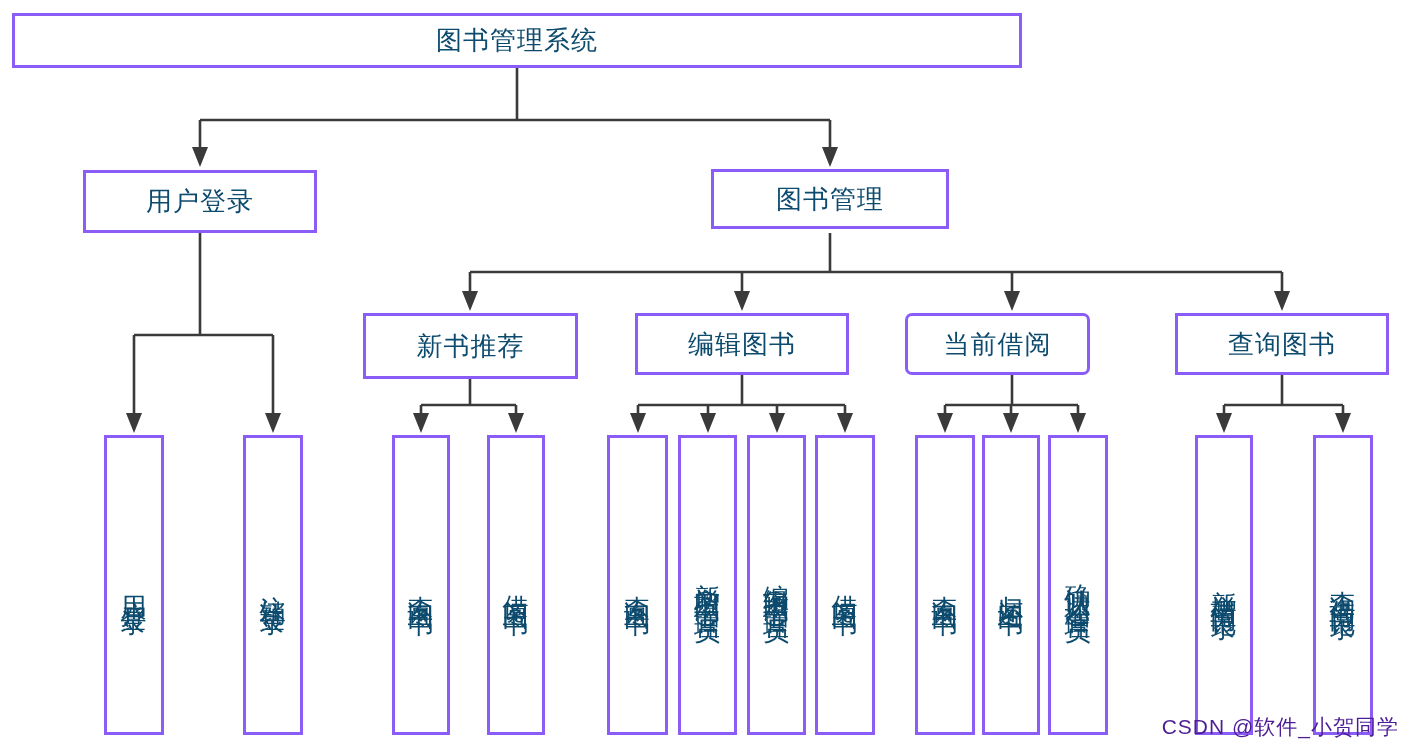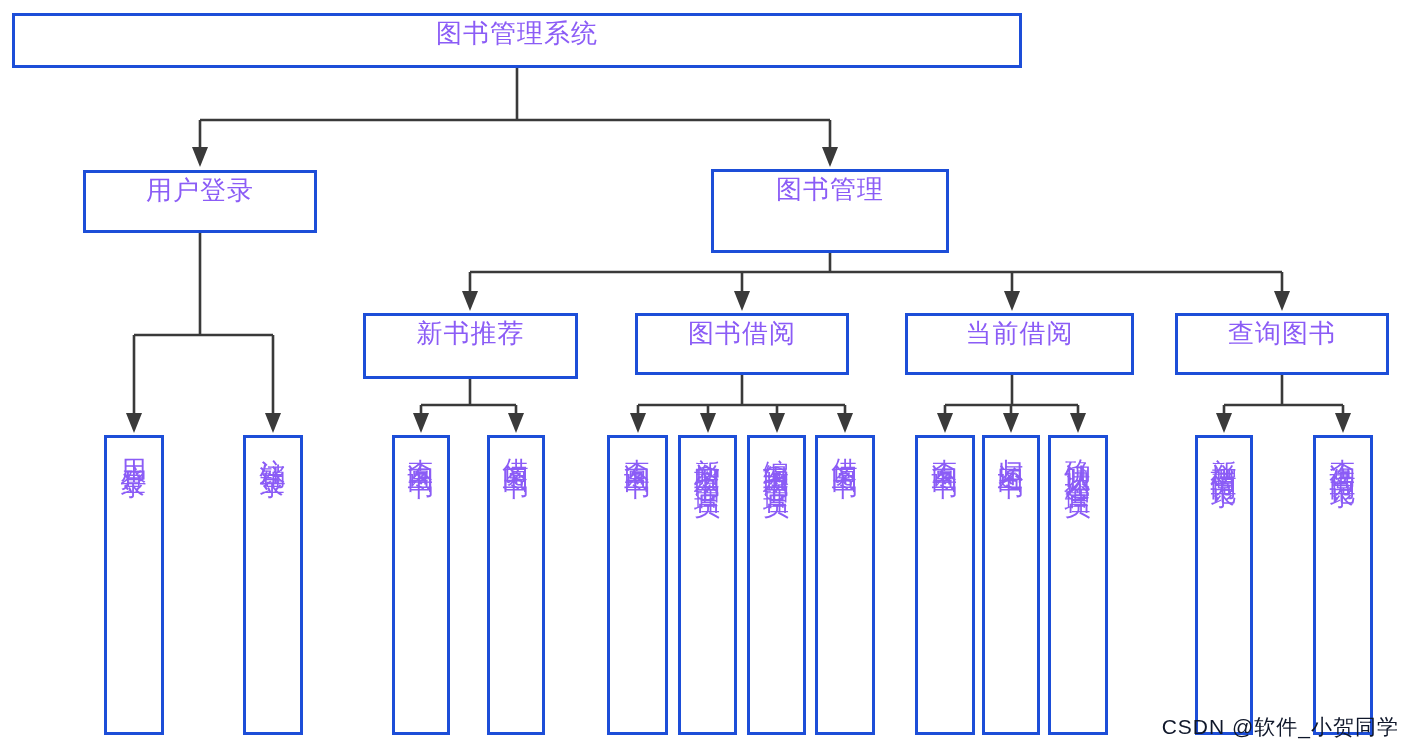--- a/index.html
+++ b/index.html
@@ -12,25 +12,26 @@
     overflow: hidden;
   }
   .connectors {
     position: absolute;
     left: 0; top: 0;
     width: 1405px; height: 747px;
   }
   .node {
     position: absolute;
     background: #ffffff;
-    border: 3px solid #1d4ed8;
+    border: 3px solid #8b5cf6;
     box-sizing: border-box;
     display: flex;
+    align-items: center;
     justify-content: center;
-    color: #8b5cf6;
+    color: #0c4a6e;
   }
   .hnode span {
     font-size: 26px;
     letter-spacing: 1px;
     white-space: nowrap;
   }
   .vnode { border-width: 3px; }
   .vnode span {
     writing-mode: vertical-rl;
     text-orientation: mixed;
@@ -38,21 +39,21 @@
     letter-spacing: 5px;
     line-height: 1;
     white-space: nowrap;
   }
   .root-box { border-width: 3px; }
   .watermark {
     position: absolute;
     right: 6px;
     bottom: 6px;
     font-size: 21px;
-    color: #0f172a;
+    color: #4c1d95;
     letter-spacing: 1px;
     z-index: 5;
     white-space: nowrap;
   }
 </style>
 </head>
 <body>
 
 <div class="stage">
 
@@ -92,31 +93,31 @@
     </g>
   </svg>
 
   <div class="node hnode root-box" style="left:12px; top:13px; width:1010px; height:55px;">
     <span>图书管理系统</span>
   </div>
 
   <div class="node hnode" style="left:83px; top:170px; width:234px; height:63px;">
     <span>用户登录</span>
   </div>
-  <div class="node hnode" style="left:711px; top:169px; width:238px; height:84px;">
+  <div class="node hnode" style="left:711px; top:169px; width:238px; height:60px;">
     <span>图书管理</span>
   </div>
 
   <div class="node hnode" style="left:363px; top:313px; width:215px; height:66px;">
     <span>新书推荐</span>
   </div>
   <div class="node hnode" style="left:635px; top:313px; width:214px; height:62px;">
-    <span>图书借阅</span>
+    <span>编辑图书</span>
   </div>
-  <div class="node hnode" style="left:905px; top:313px; width:229px; height:62px;">
+  <div class="node hnode" style="left:905px; top:313px; width:185px; height:62px;border-radius:7px;">
     <span>当前借阅</span>
   </div>
   <div class="node hnode" style="left:1175px; top:313px; width:214px; height:62px;">
     <span>查询图书</span>
   </div>
 
   <div class="node vnode" style="left:104px; top:435px; width:60px; height:300px;">
     <span>用户登录</span>
   </div>
   <div class="node vnode" style="left:243px; top:435px; width:60px; height:300px;">

